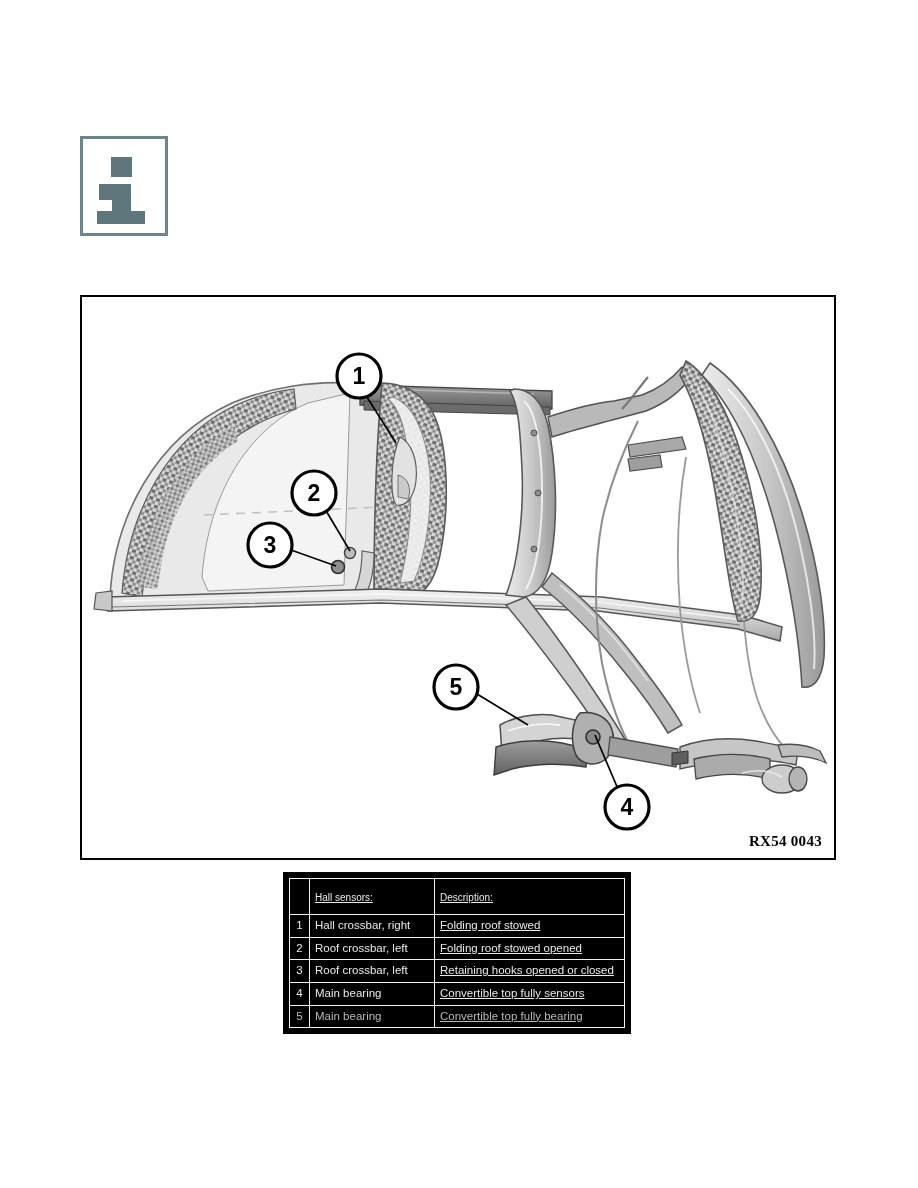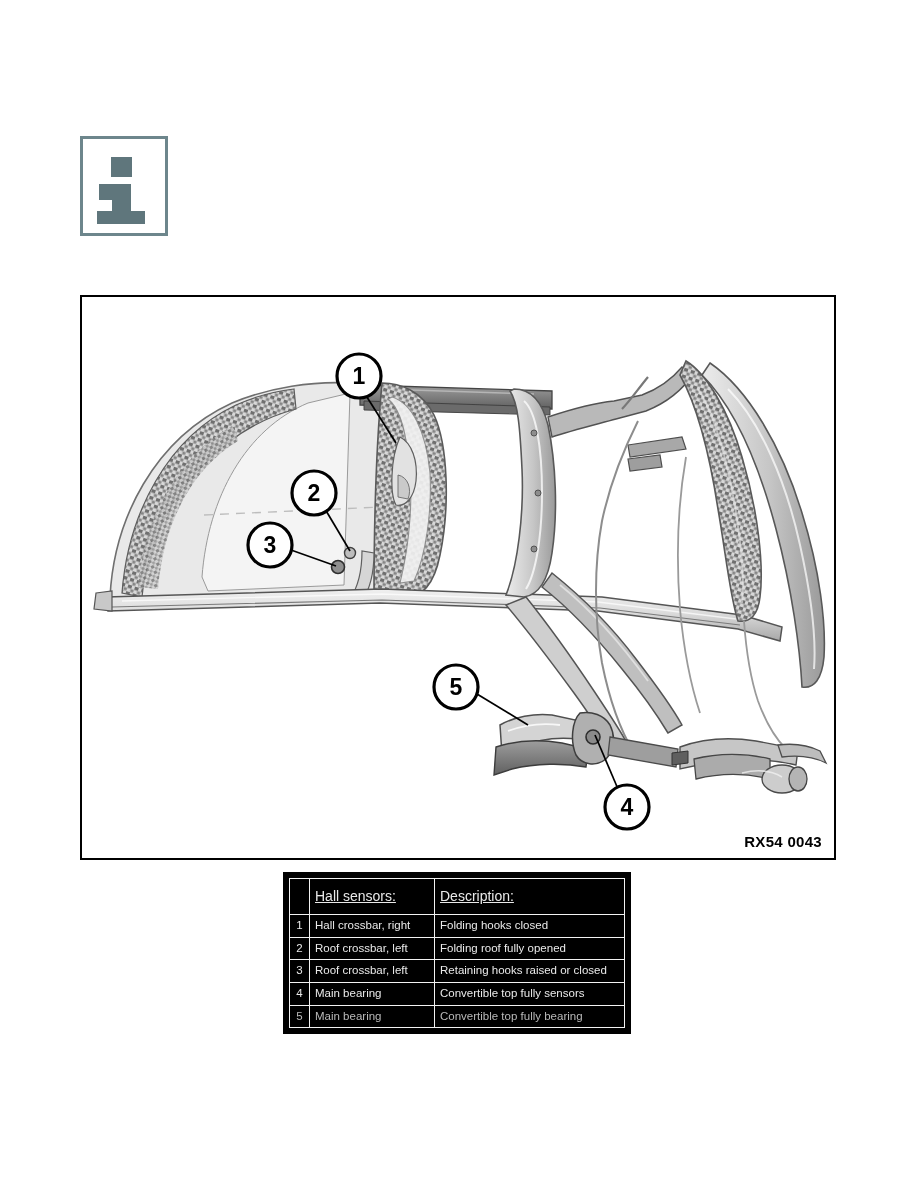--- a/index.html
+++ b/index.html
@@ -83,20 +83,21 @@
   }
   #figure-caption {
     position: absolute;
     right: 12px;
     bottom: 8px;
     font-size: 15px;
     font-weight: bold;
     color: #000000;
     letter-spacing: 0.3px;
     white-space: nowrap;
+    font-family: Liberation Serif, serif;
   }
 
   
   #legend-table-wrap {
     position: absolute;
     left: 283px;
     top: 872px;
     width: 348px;
     box-sizing: border-box;
     background: #000000;
@@ -119,33 +120,34 @@
     white-space: nowrap;
     overflow: hidden;
   }
   table.legend tr.header-row td {
     height: 22px;
     padding-top: 7px;
     padding-bottom: 6px;
   }
   table.legend tr.header-row td .hdr {
     text-decoration: underline;
-    font-size: 14px;
+    font-size: 10px;
   }
   table.legend td.col-num {
     width: 19px;
     text-align: center;
     padding-left: 0;
     padding-right: 0;
   }
   table.legend td.col-sensor {
     width: 114px;
   }
   table.legend td.col-desc {
     width: auto;
+    text-decoration: underline;
   }
   table.legend tr.dim td {
     color: #b9b9b9;
   }
   table.legend tr.dim td.sep-top {
     border-top-color: #9a9a9a;
   }
 </style>
 </head>
 <body>
@@ -364,31 +366,31 @@
         <td class="col-sensor">
           <span class="hdr">Hall sensors:</span>
         </td>
         <td class="col-desc">
           <span class="hdr">Description:</span>
         </td>
       </tr>
     <tr>
           <td class="col-num">1</td>
           <td class="col-sensor">Hall crossbar, right</td>
-          <td class="col-desc">Folding hooks closed</td>
+          <td class="col-desc">Folding roof stowed</td>
         </tr>
         <tr>
           <td class="col-num">2</td>
           <td class="col-sensor">Roof crossbar, left</td>
-          <td class="col-desc">Folding roof fully opened</td>
+          <td class="col-desc">Folding roof stowed opened</td>
         </tr>
         <tr>
           <td class="col-num">3</td>
           <td class="col-sensor">Roof crossbar, left</td>
-          <td class="col-desc">Retaining hooks raised or closed</td>
+          <td class="col-desc">Retaining hooks opened or closed</td>
         </tr>
         <tr>
           <td class="col-num">4</td>
           <td class="col-sensor">Main bearing</td>
           <td class="col-desc">Convertible top fully sensors</td>
         </tr>
         <tr class="dim">
           <td class="col-num sep-top">5</td>
           <td class="col-sensor sep-top">Main bearing</td>
           <td class="col-desc sep-top">Convertible top fully bearing</td>

